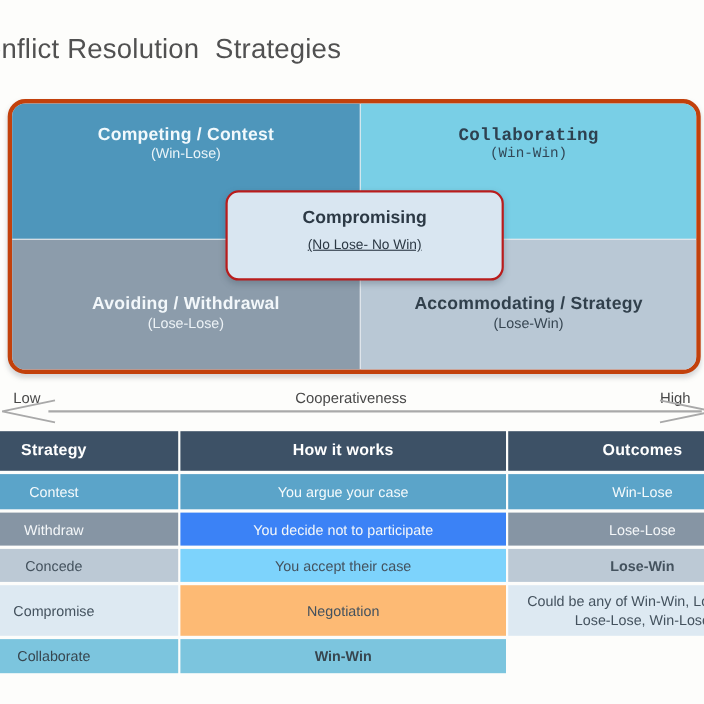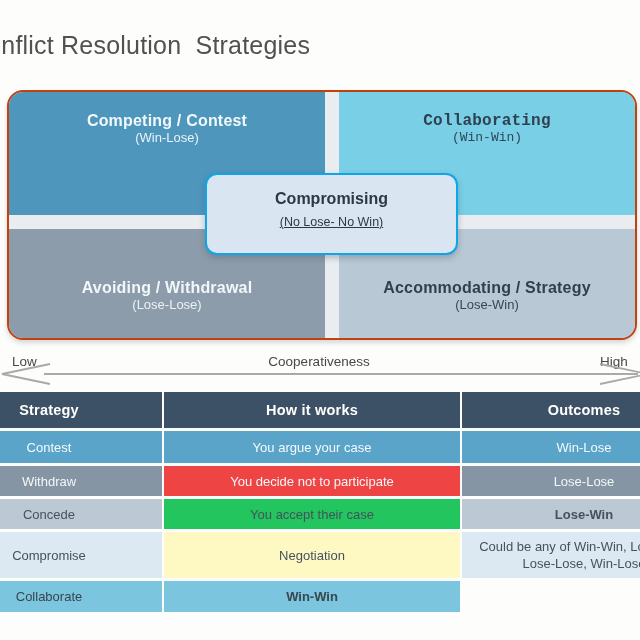--- a/index.html
+++ b/index.html
@@ -14,34 +14,34 @@
   }
   
   .title{
     position:absolute;left:33px;top:31px;margin:0;
     font-size:25px;font-weight:400;color:#515151;
     white-space:pre;letter-spacing:.2px;
   }
   
   .matrix{
     position:absolute;left:71px;top:90px;width:630px;height:250px;
-    box-sizing:border-box;border:2px solid #c2410c;border-radius:16px;
+    box-sizing:border-box;border:4px solid #c2410c;border-radius:16px;
     overflow:hidden;background:#e9edf0;
     display:grid;grid-template-columns:316px auto;grid-template-rows:123px auto;
-    gap:14px;box-shadow:0 3px 5px rgba(110,120,130,.28);
+    gap:1px;box-shadow:0 3px 5px rgba(110,120,130,.28);
   }
   .quad{display:flex;flex-direction:column;align-items:center;text-align:center;}
   .quad.top{padding-top:20px;}
   .quad.bottom{padding-top:50px;}
   .quad-label{font-size:16px;font-weight:600;letter-spacing:.2px;}
   .quad-sub{font-size:13px;opacity:.95;}
   
   .center-box{
     position:absolute;left:269px;top:173px;width:253px;height:82px;
-    box-sizing:border-box;border:2px solid #0ea5e9;border-radius:12px;
+    box-sizing:border-box;border:2px solid #b91c1c;border-radius:12px;
     box-shadow:0 3px 6px rgba(70,85,100,.35);
     display:flex;flex-direction:column;align-items:center;text-align:center;
     z-index:5;
   }
   .center-label{font-size:16px;font-weight:600;margin-top:15px;}
   .center-sub{font-size:12.5px;margin-top:7px;text-decoration:underline;}
   
   .axis{position:absolute;left:0;top:348px;width:766px;height:44px;color:#484848;font-size:13.5px;}
   .axis-low{position:absolute;left:76px;top:6px;}
   .axis-title{position:absolute;left:0;right:0;top:6px;text-align:center;}
@@ -103,28 +103,28 @@
   <div class="s-table">
     <div class="cell th" style="background: rgb(61, 81, 102); color: rgb(255, 255, 255);">Strategy</div>
     <div class="cell th" style="background: rgb(61, 81, 102); color: rgb(255, 255, 255);">How it works</div>
     <div class="cell th" style="background: rgb(61, 81, 102); color: rgb(255, 255, 255);">Outcomes</div>
 
     <div class="cell" style="background: rgb(91, 164, 201); color: rgb(244, 250, 252);">Contest</div>
     <div class="cell" style="background: rgb(91, 164, 201); color: rgb(244, 250, 252);">You argue your case</div>
     <div class="cell" style="background: rgb(91, 164, 201); color: rgb(244, 250, 252);">Win-Lose</div>
 
     <div class="cell" style="background: rgb(134, 149, 164); color: rgb(244, 247, 249);">Withdraw</div>
-    <div class="cell" style="background: #ef4444; color: rgb(244, 247, 249); text-align: right;">You decide not to participate</div>
+    <div class="cell" style="background: #3b82f6; color: rgb(244, 247, 249); text-align: right;">You decide not to participate</div>
     <div class="cell" style="background: rgb(134, 149, 164); color: rgb(244, 247, 249);">Lose-Lose</div>
 
     <div class="cell" style="background: rgb(188, 201, 213); color: rgb(68, 82, 94);">Concede</div>
-    <div class="cell" style="background: #22c55e; color: rgb(68, 82, 94);">You accept their case</div>
+    <div class="cell" style="background: #7dd3fc; color: rgb(68, 82, 94);">You accept their case</div>
     <div class="cell" style="background: rgb(188, 201, 213); color: rgb(68, 82, 94); font-weight: 700;">Lose-Win</div>
 
     <div class="cell" style="background: rgb(221, 233, 242); color: rgb(68, 82, 94);">Compromise</div>
-    <div class="cell" style="background: #fef9c3; color: rgb(68, 82, 94);">Negotiation</div>
+    <div class="cell" style="background: #fdba74; color: rgb(68, 82, 94);">Negotiation</div>
     <div class="cell wrap2" style="background: rgb(221, 233, 242); color: rgb(68, 82, 94);">Could be any of Win-Win, Lose-Win, Lose-Lose, Win-Lose</div>
 
     <div class="cell" style="background: rgb(124, 197, 222); color: rgb(55, 70, 79);">Collaborate</div>
     <div class="cell" style="background: rgb(124, 197, 222); color: rgb(55, 70, 79); font-weight: 700;">Win-Win</div>
   </div>
 
 </div>
 
 </body></html>

